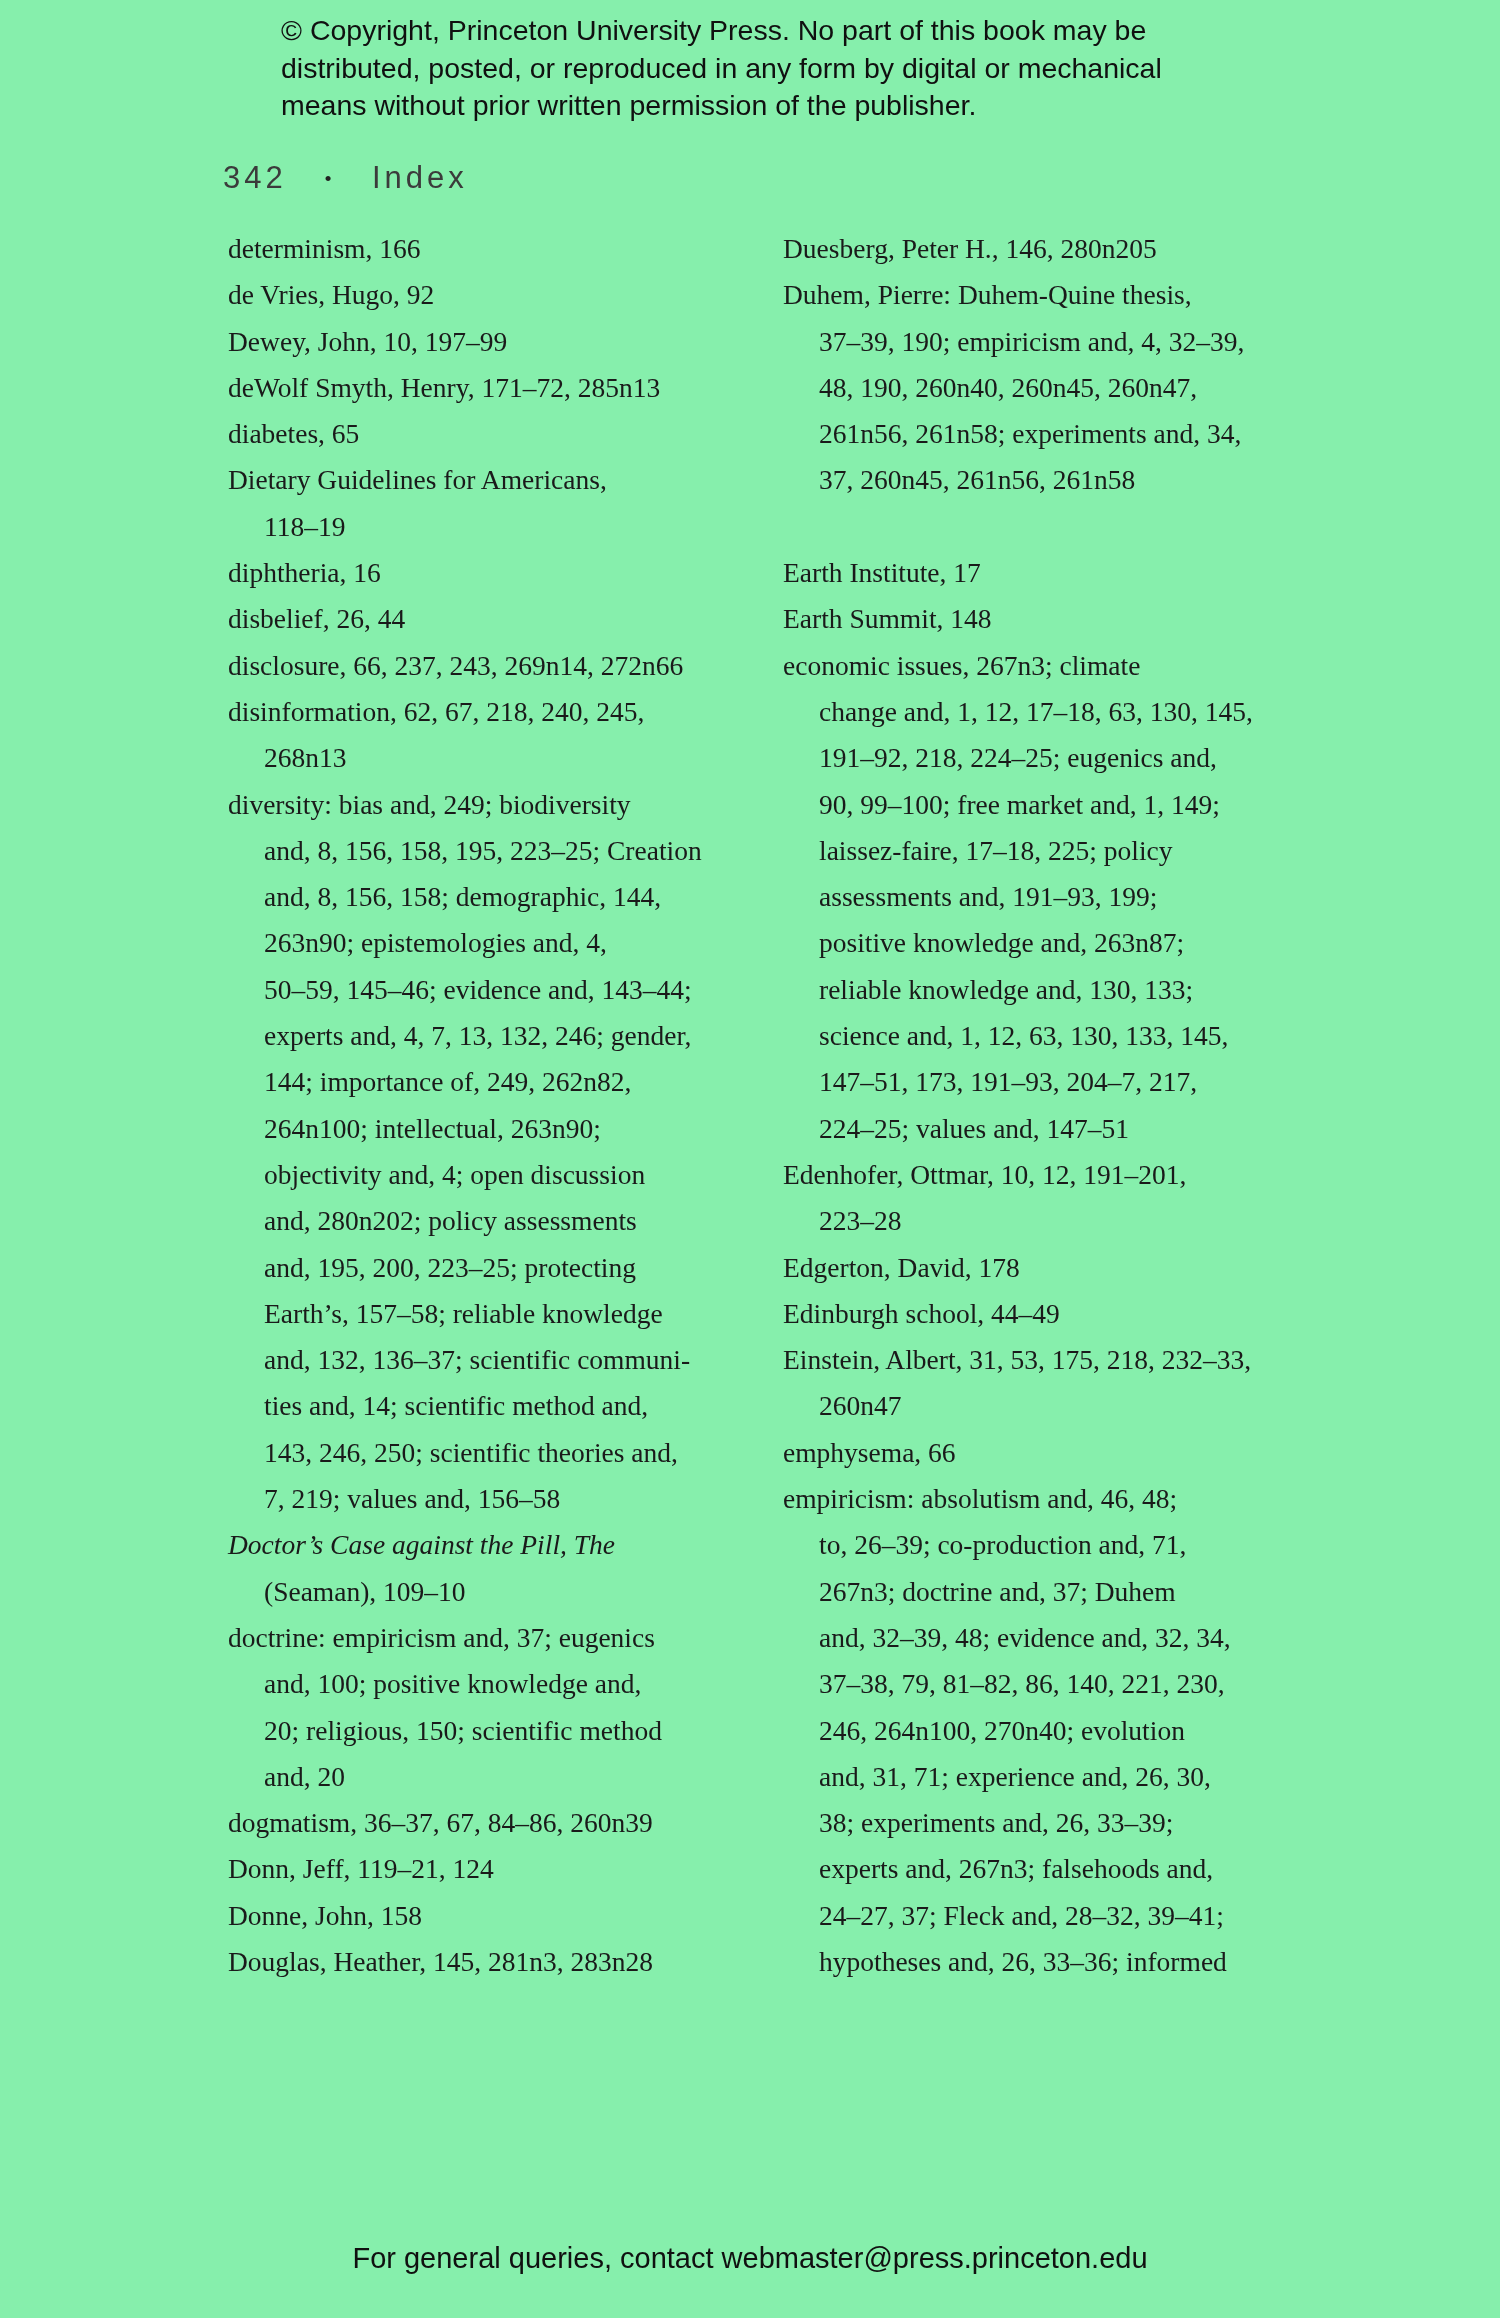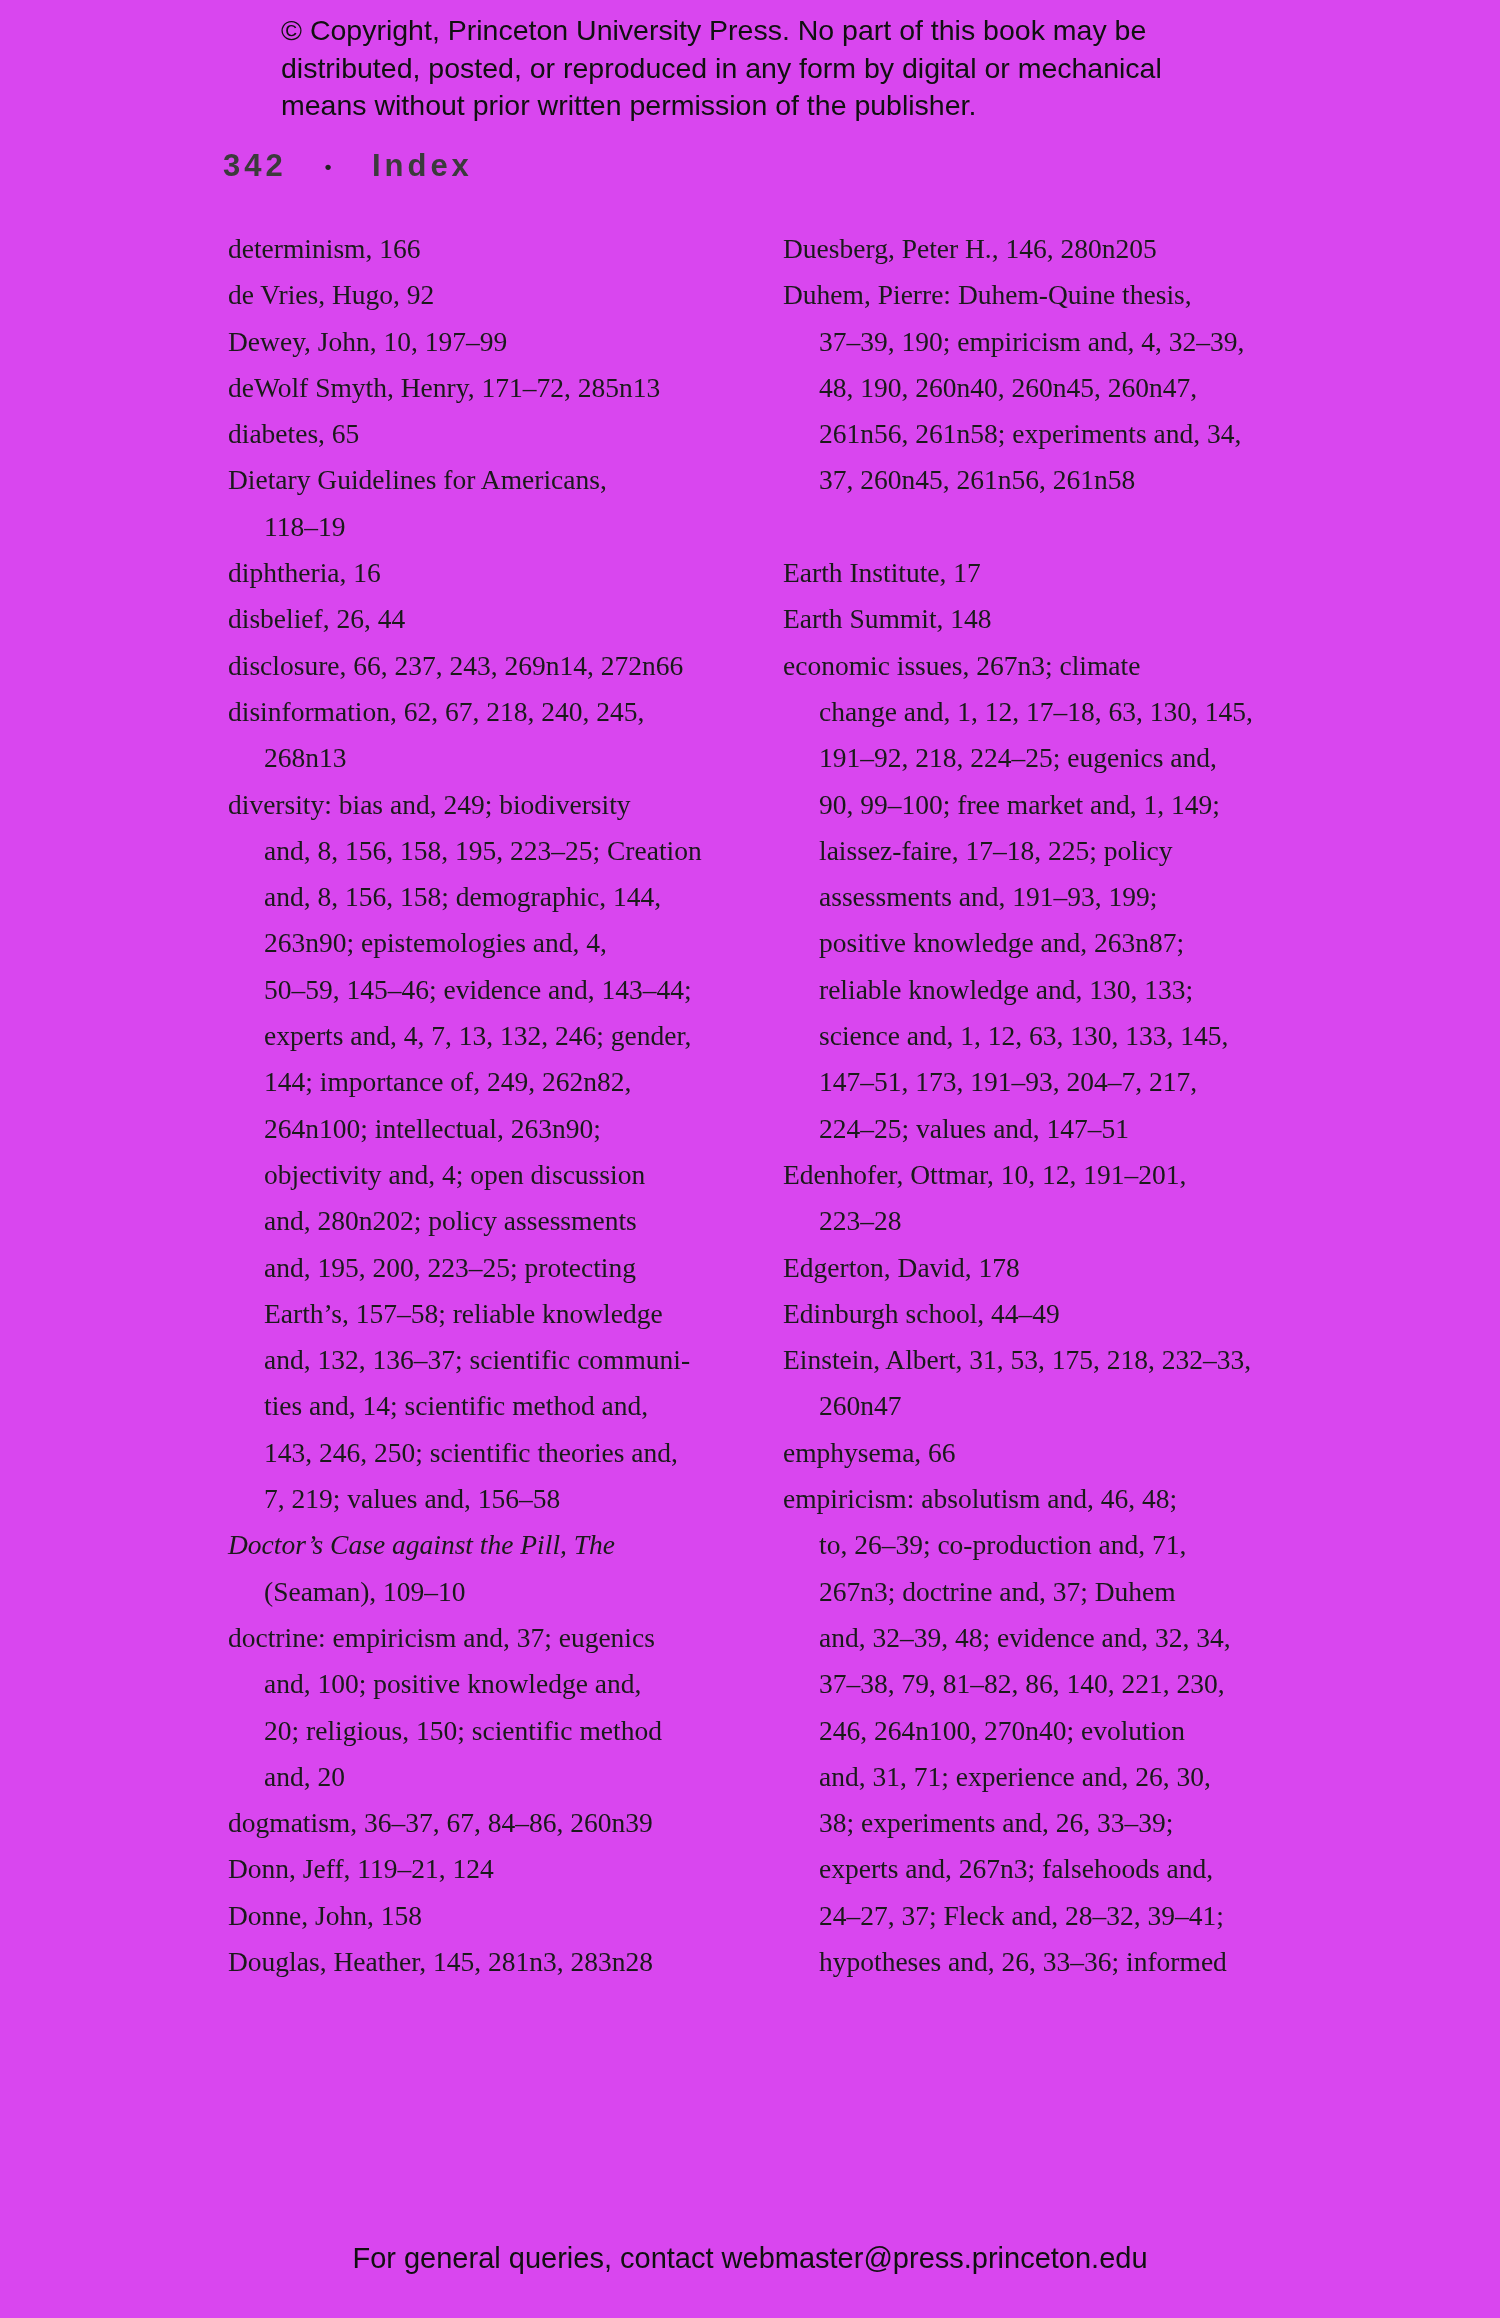--- a/index.html
+++ b/index.html
@@ -4,45 +4,45 @@
 <style>
   html, body {
     margin: 0;
     padding: 0;
     background: #ffffff;
   }
   .page {
     position: relative;
     width: 1500px;
     height: 2318px;
-    background: #d946ef;
+    background: #86efac;
     overflow: hidden;
   }
 
   
   .copyright {
     position: absolute;
     left: 281px;
     top: 12px;
     font-family: "Liberation Sans", sans-serif;
     font-size: 28.5px;
     line-height: 37.5px;
     color: #101010;
     white-space: nowrap;
   }
 
   
   .page-header {
     position: absolute;
     left: 223px;
-    top: 148px;
+    top: 160px;
     display: flex;
     align-items: center;
     font-family: "Liberation Sans", sans-serif;
-    font-weight: 700;
+    font-weight: 400;
     font-size: 31px;
     color: #3b3b3b;
     letter-spacing: 2.5px;
   }
   .page-header .pg-num { letter-spacing: 4px; }
   .page-header .bullet {
     font-size: 19px;
     margin: 0 38px;
     position: relative;
     top: 1px;

